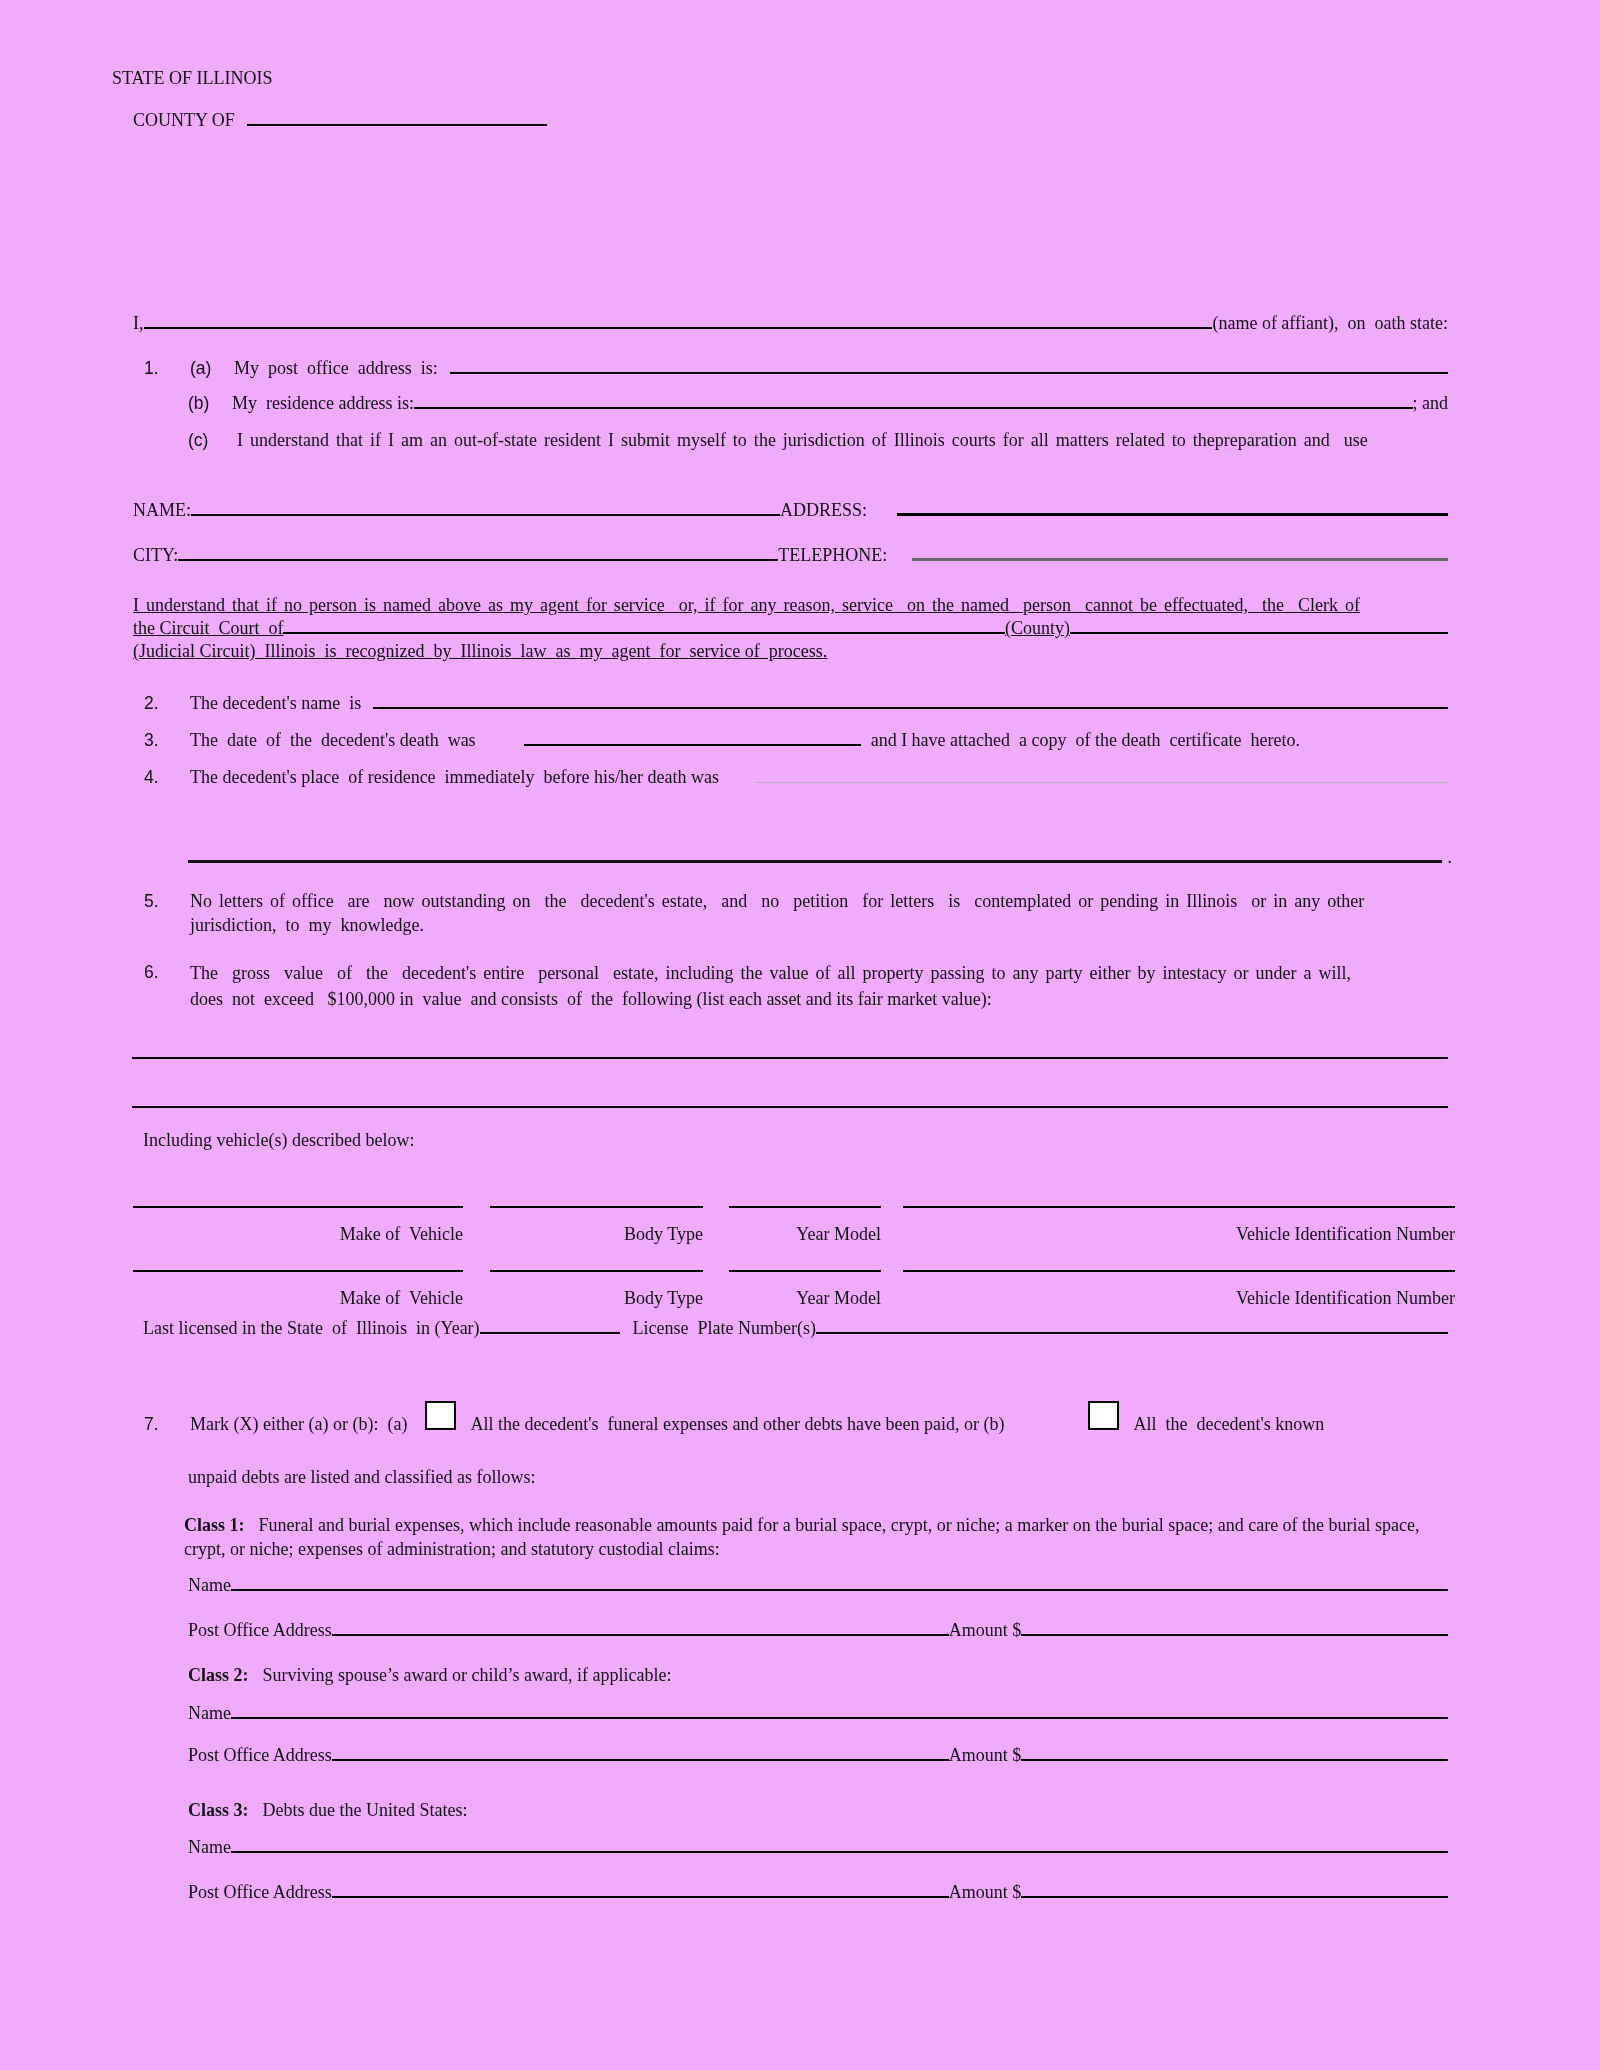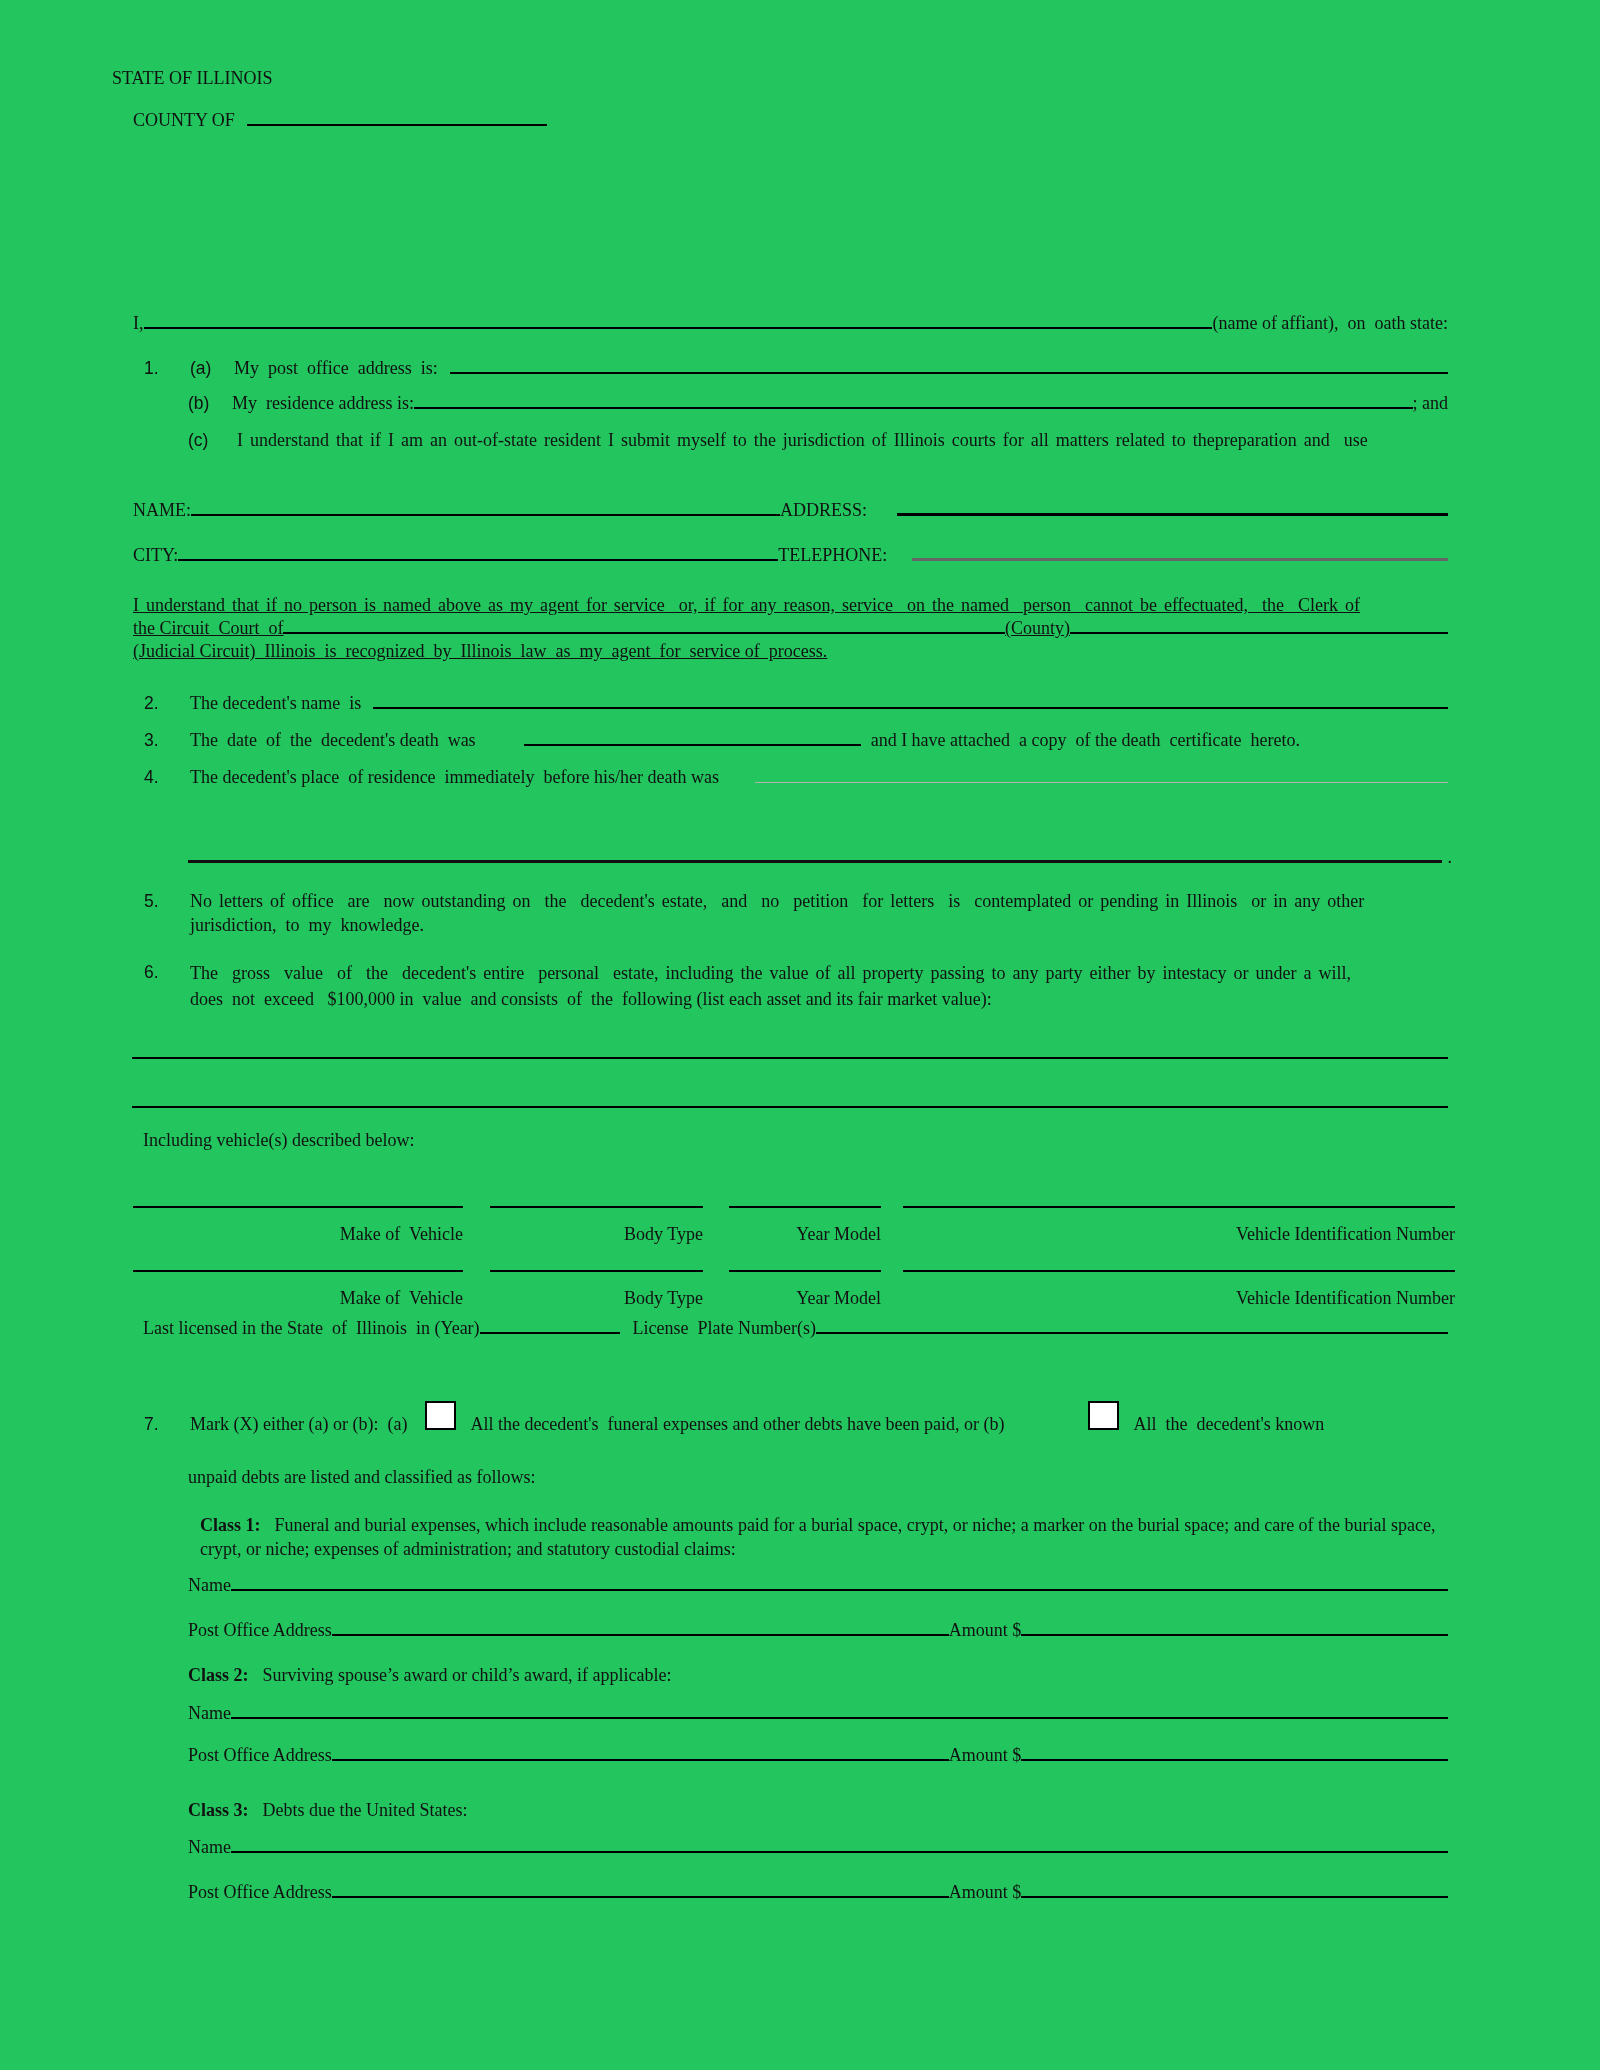--- a/index.html
+++ b/index.html
@@ -1,20 +1,20 @@
 <!DOCTYPE html>
 <html><head>
 <meta charset="utf-8">
 <style>
   html,body{margin:0;padding:0;background:#888;}
   .page{
     position:relative;
     width:1600px;height:2070px;
     margin:0 auto;
-    background:#22c55e;
+    background:#f0abfc;
     font-family:"Liberation Serif","DejaVu Serif",serif;
     font-size:18px;color:#111;
     overflow:hidden;
   }
   .row{position:absolute;line-height:24px;}
   .flexrow{display:flex;align-items:baseline;}
   .t{white-space:pre;}
   .wrap{white-space:pre-wrap;}
   .ws2{word-spacing:2.5px;}
   .num{font-family:"Liberation Sans","DejaVu Sans",sans-serif;font-size:17.5px;flex:0 0 46px;}
@@ -81,21 +81,21 @@
   #r-lastlic .lbl2{margin-left:13px;}
   
   #r-7{top:1401px;left:144px;right:147px;}
   #r-7 .cb1{margin-left:18px;}
   #r-7 .oa{margin-left:14px;}
   #r-7 .cb2{margin-left:84px;}
   #r-7 .ob{margin-left:14px;}
   #r-unpaid{top:1465px;left:188px;}
   
   .classpara{line-height:24px;}
-  #r-class1{top:1513px;left:200px;right:152px;}
+  #r-class1{top:1513px;left:184px;right:152px;}
   #r-class2{top:1663px;left:188px;right:152px;}
   #r-class3{top:1798px;left:188px;right:152px;}
   #r-c1name{top:1573px;left:188px;right:152px;}
   #r-c1po{top:1618px;left:188px;right:152px;}
   #r-c2name{top:1701px;left:188px;right:152px;}
   #r-c2po{top:1743px;left:188px;right:152px;}
   #r-c3name{top:1835px;left:188px;right:152px;}
   #r-c3po{top:1880px;left:188px;right:152px;}
   .porow .f1{flex:0 0 617px;}
   .porow .f2{flex:1;}

